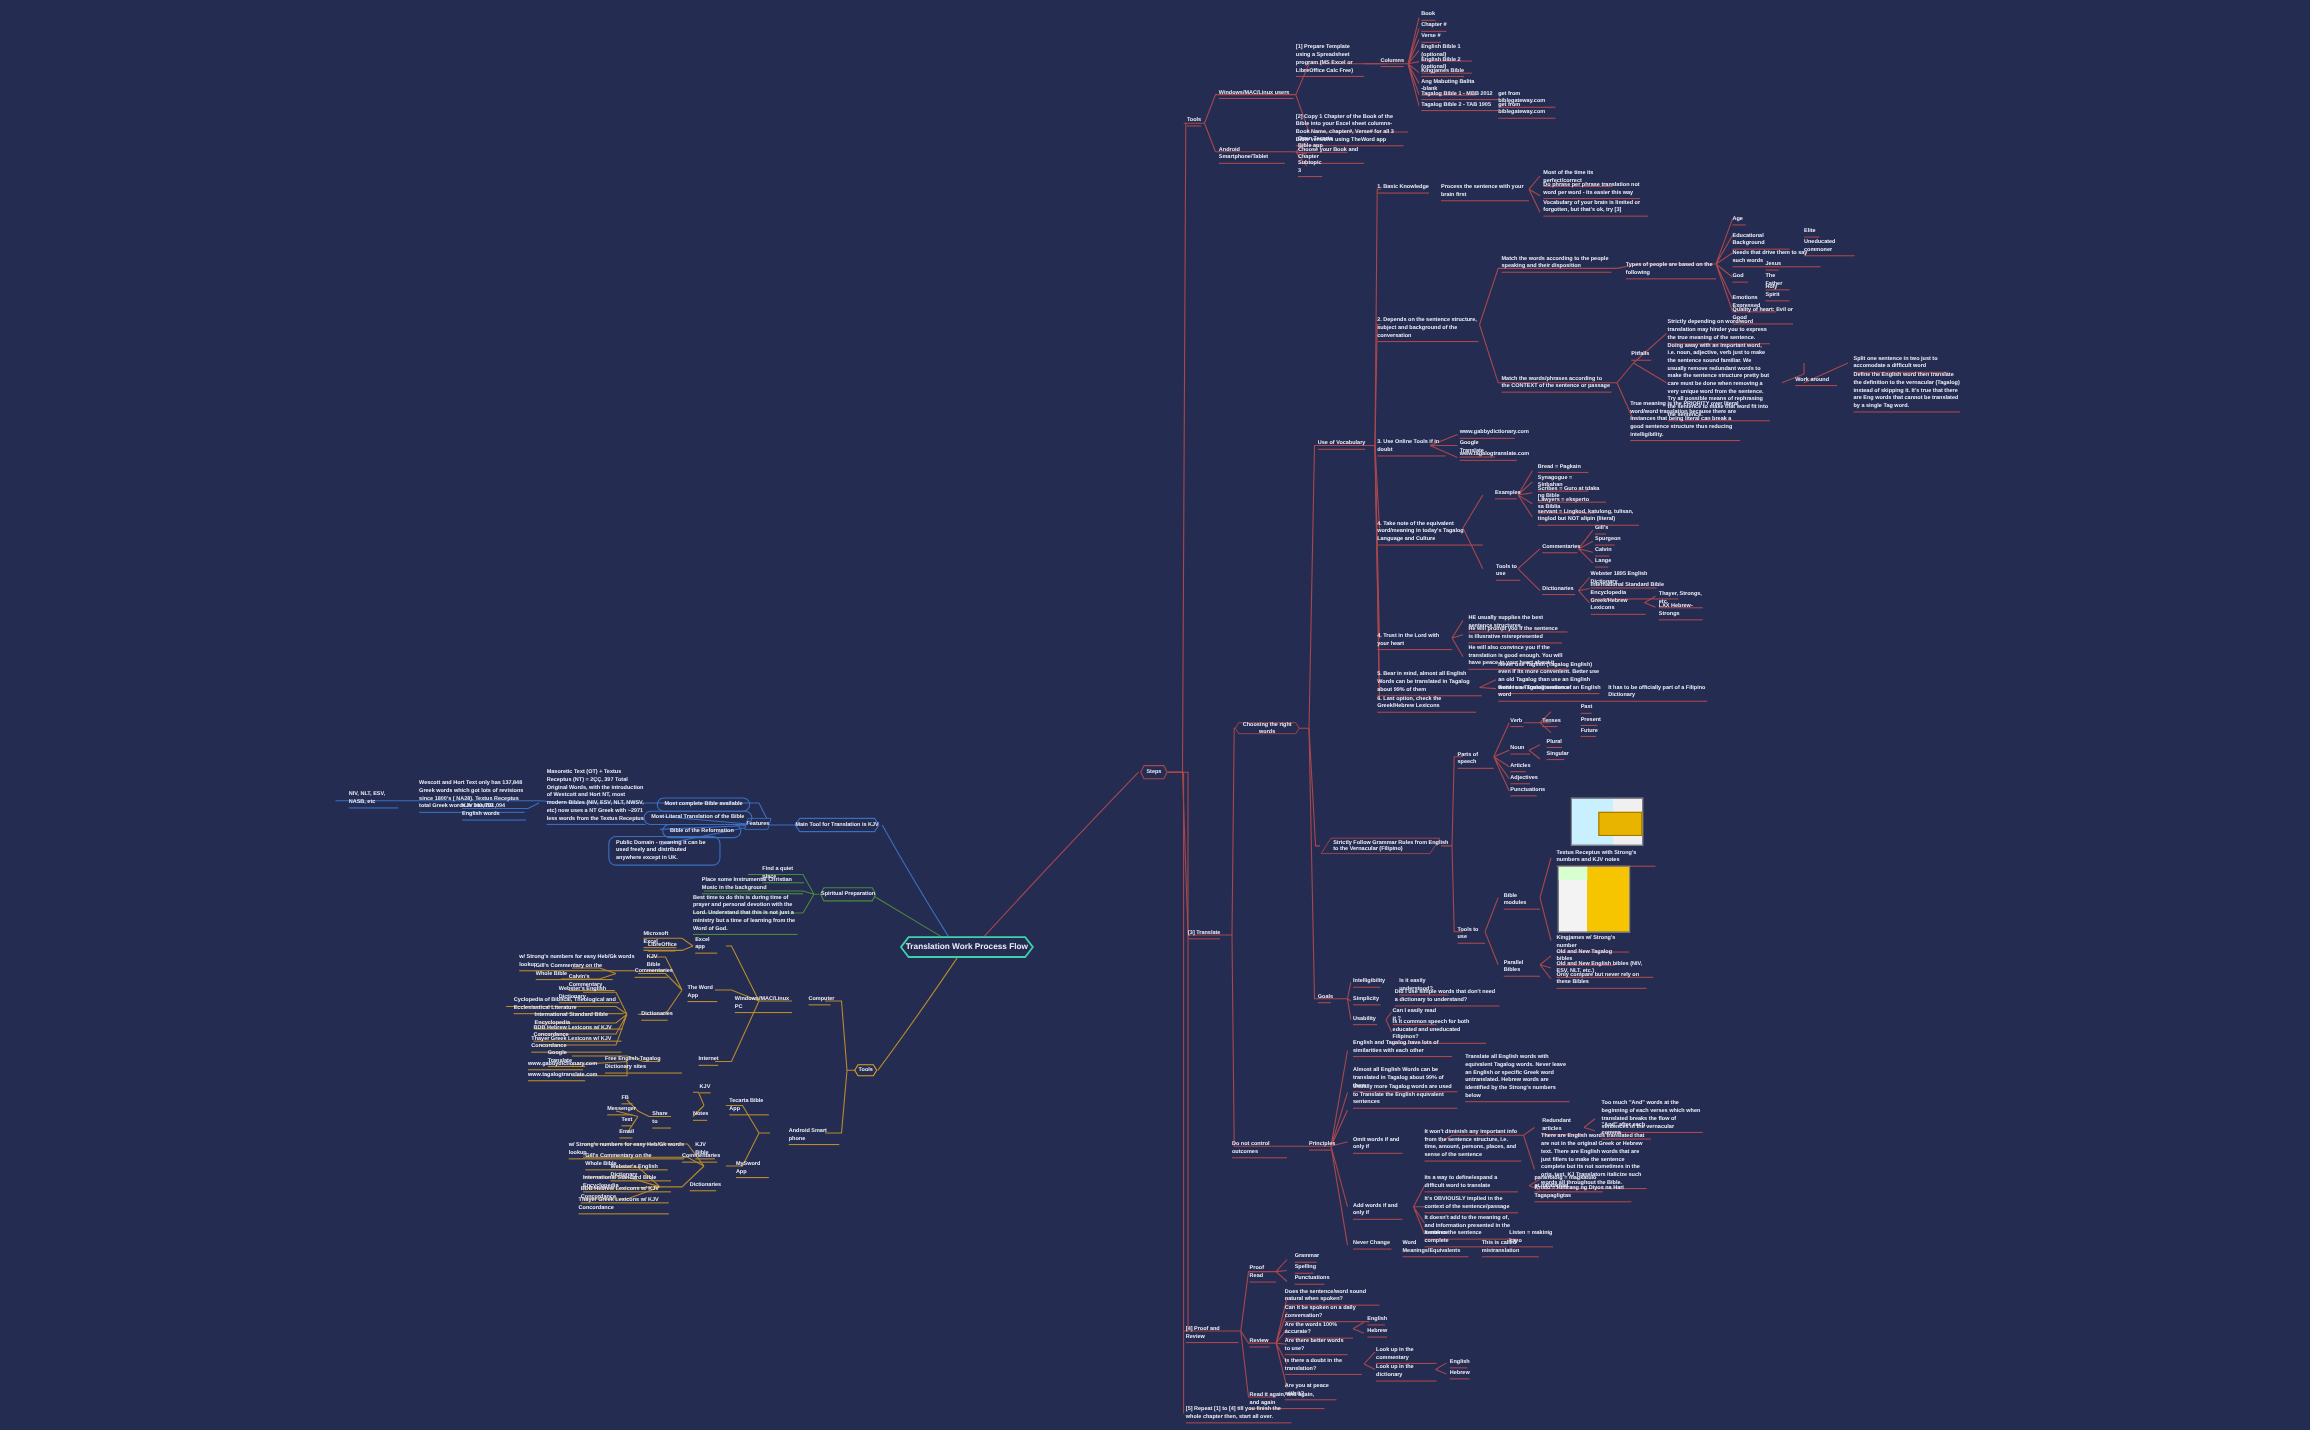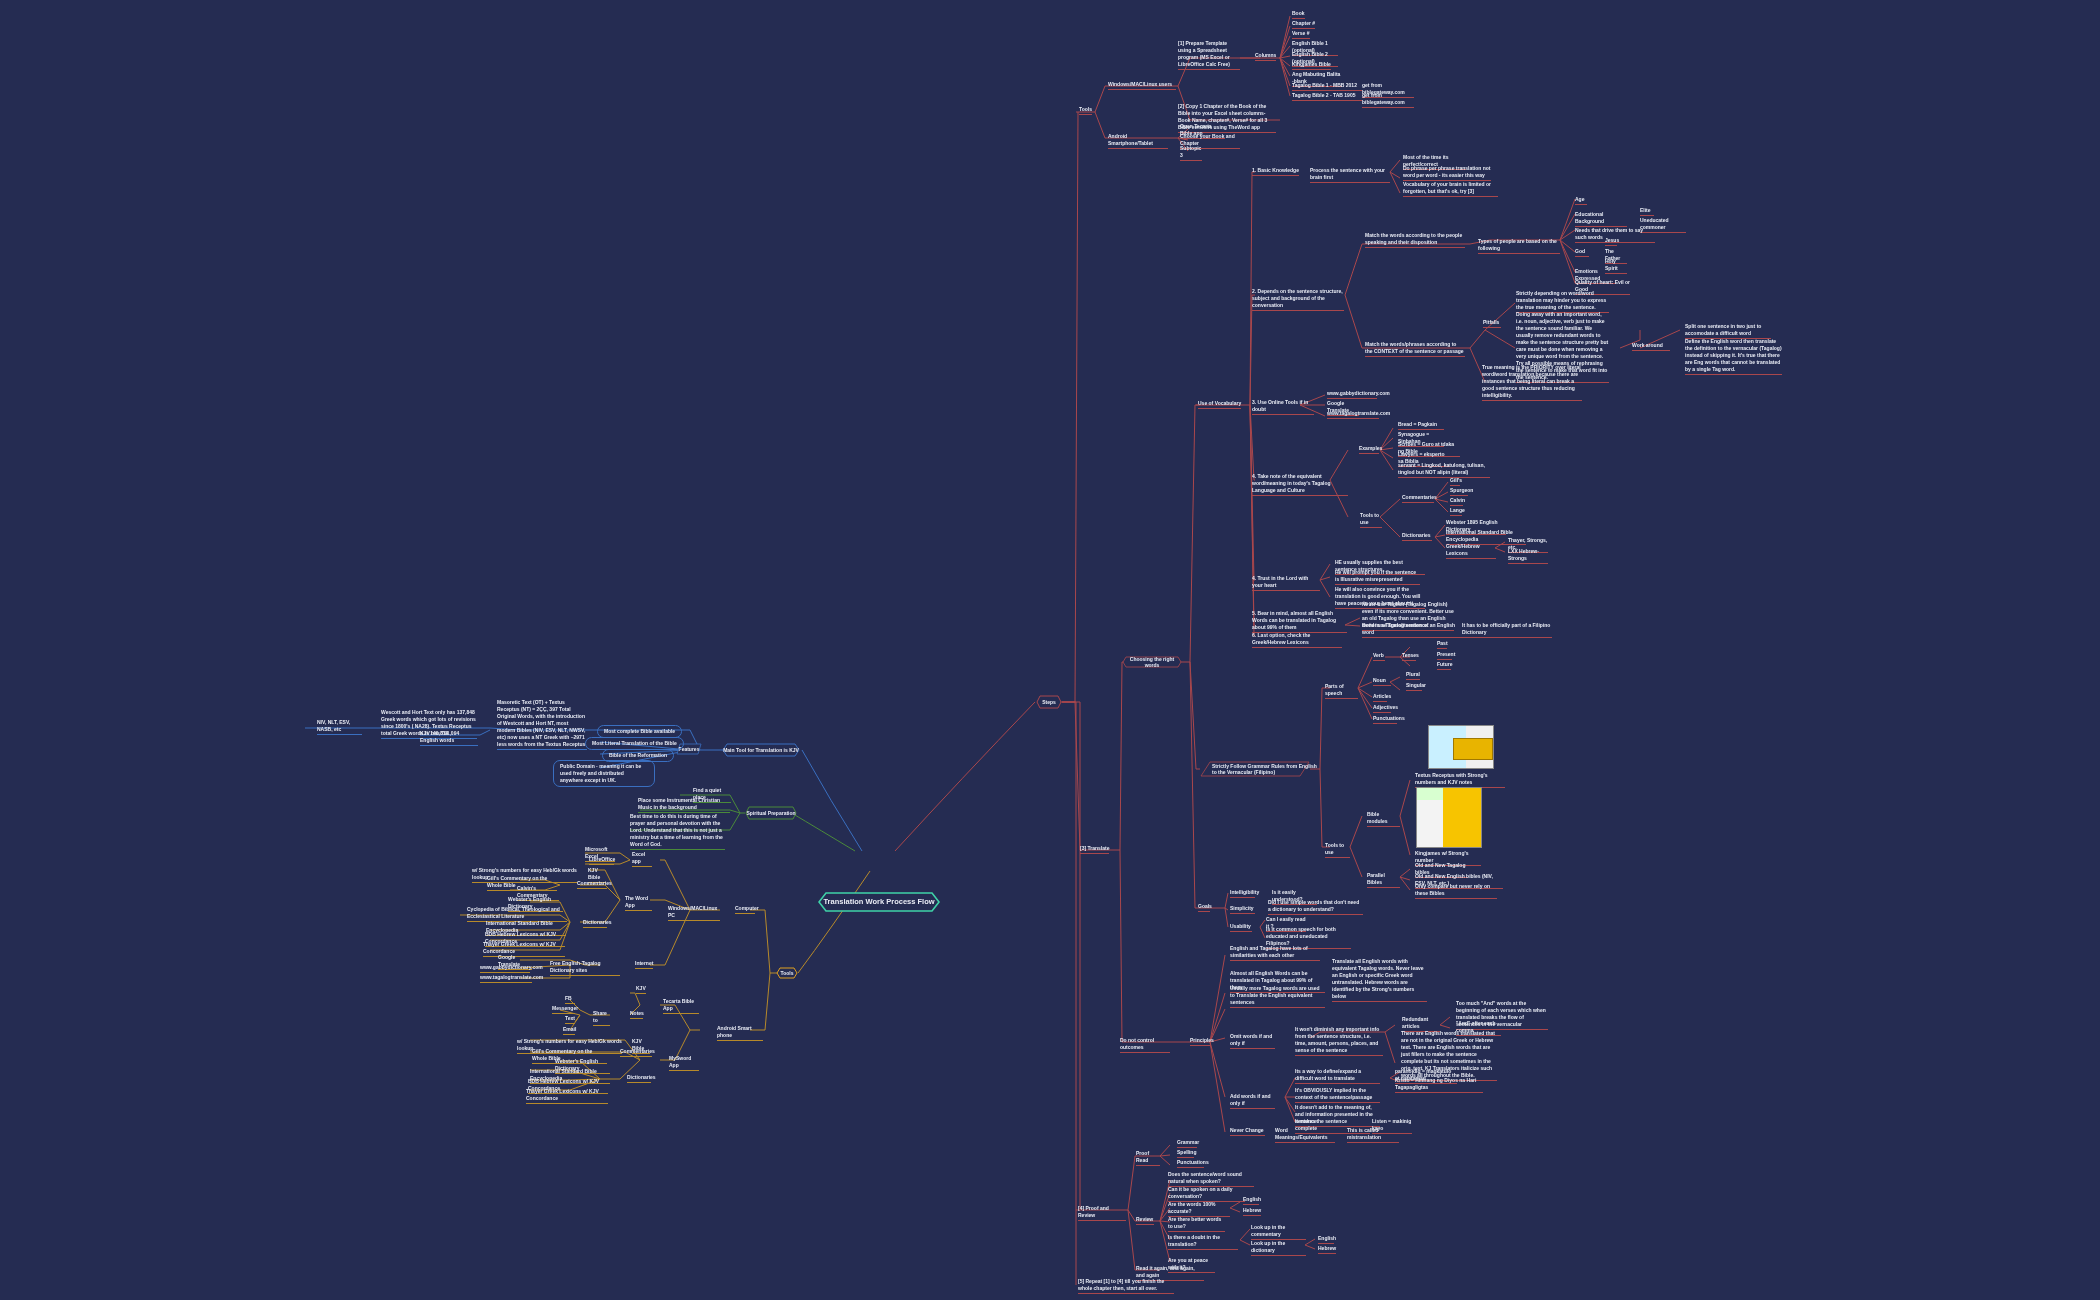--- a/index.html
+++ b/index.html
@@ -4,21 +4,21 @@
 <style>
   html,body{margin:0;padding:0;}
   body{width:2100px;height:1300px;background:#252c52;overflow:hidden;position:relative;font-family:"Liberation Sans",sans-serif;}
   #canvas{position:absolute;left:0;top:0;width:2100px;height:1300px;}
   svg#links{position:absolute;left:0;top:0;width:2100px;height:1300px;}
   .n{position:absolute;color:#e9ecf5;font-size:5px;font-weight:bold;line-height:7px;white-space:normal;}
   .n.ul{border-bottom:1px solid #a9474c;padding-bottom:1px;}
   .n.ul.blue{border-bottom-color:#3a6fc0;}
   .n.ul.gold{border-bottom-color:#b78a2a;}
   .n.ul.green{border-bottom-color:#4a8a3a;}
-  .root{position:absolute;left:818px;top:892px;width:122px;height:36px;}
+  .root{position:absolute;left:818px;top:851px;width:122px;height:36px;}
   .root svg{position:absolute;left:0;top:0;}
   .root span{position:absolute;left:0;top:0;width:122px;height:20px;line-height:20px;text-align:center;color:#e9ecf5;font-size:7.5px;font-weight:bold;}
   .hex{position:absolute;}
   .hex svg{position:absolute;left:0;top:0;}
   .hex span{position:absolute;left:0;top:0;width:100%;height:100%;text-align:center;color:#e9ecf5;font-size:5px;font-weight:bold;display:flex;align-items:center;justify-content:center;}
   .pill{position:absolute;border:1.2px solid #3a6fc0;border-radius:7px;color:#e9ecf5;font-size:5px;font-weight:bold;line-height:7px;padding:2px 6px;}
   .thumb{position:absolute;border:1px solid #888;}
 </style>
 </head>
 <body>

